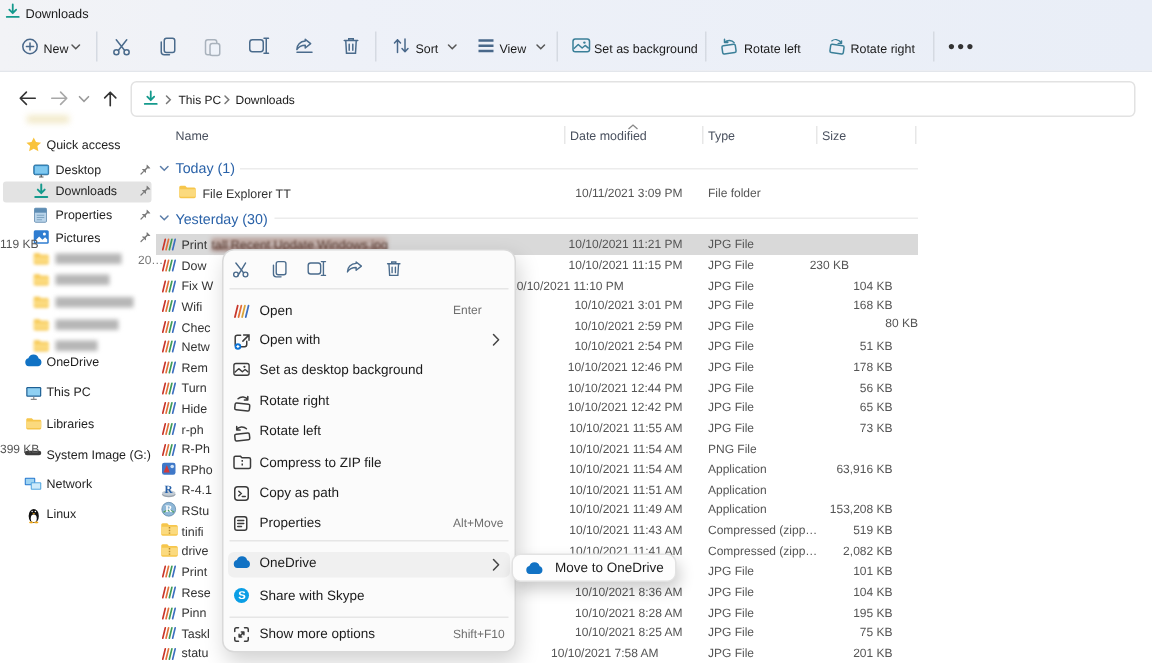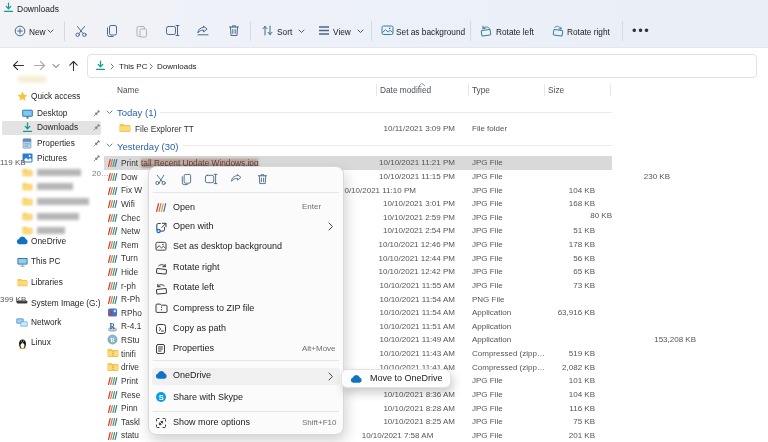--- a/index.html
+++ b/index.html
@@ -288,21 +288,21 @@
       <g stroke-width="1.1" fill="none" stroke-linecap="round">
         <path d="M1.5 9.5L3.2 2.5" stroke="#c8372c"></path>
         <path d="M3.7 9.5L5.4 2.5" stroke="#e2703a"></path>
         <path d="M5.9 9.5L7.6 2.5" stroke="#3e9b57"></path>
         <path d="M8.1 9.5L9.8 2.5" stroke="#3d6fc0"></path>
       </g>
     </svg></div>
 <div class="ab row-name" style="left:121px;top:171.6px">Dow</div>
 <div class="ab t85" style="left:340px;top:171.9px;width:115px;text-align:right">10/10/2021 11:15 PM</div>
 <div class="ab t85" style="left:472px;top:171.9px">JPG File</div>
-<div class="ab t85" style="left:0;top:171.9px;width:670px;text-align:right">230 KB</div>
+<div class="ab t85" style="left:0;top:171.9px;width:566px;text-align:right">230 KB</div>
 <div class="ab" style="left:107px;top:184.5px"><svg width="11" height="11" viewBox="0 0 11 11">
       <g stroke-width="1.1" fill="none" stroke-linecap="round">
         <path d="M1.5 9.5L3.2 2.5" stroke="#c8372c"></path>
         <path d="M3.7 9.5L5.4 2.5" stroke="#e2703a"></path>
         <path d="M5.9 9.5L7.6 2.5" stroke="#3e9b57"></path>
         <path d="M8.1 9.5L9.8 2.5" stroke="#3d6fc0"></path>
       </g>
     </svg></div>
 <div class="ab row-name" style="left:121px;top:185.2px">Fix W</div>
 <div class="ab t85" style="left:340px;top:185.5px;width:115px;text-align:left">10/10/2021 11:10 PM</div>
@@ -424,21 +424,21 @@
 <div class="ab t85" style="left:0;top:321.7px;width:595px;text-align:center">87,452 KB</div>
 <div class="ab" style="left:107px;top:334.4px"><svg width="11" height="11" viewBox="0 0 11 11">
       <circle cx="5.5" cy="5.5" r="4.6" fill="#8fb8d8"></circle>
       <circle cx="5.5" cy="5.5" r="4.6" fill="none" stroke="#5f87a8" stroke-width=".5"></circle>
       <path d="M2 7.5c2-1.5 5-1.5 7 0" stroke="#4f9b5f" fill="none"></path>
       <text x="3.2" y="7.6" font-size="6.5" font-family="Liberation Serif" fill="#fff" font-weight="bold">R</text>
     </svg></div>
 <div class="ab row-name" style="left:121px;top:335.1px">RStu</div>
 <div class="ab t85" style="left:340px;top:335.4px;width:115px;text-align:right">10/10/2021 11:49 AM</div>
 <div class="ab t85" style="left:472px;top:335.4px">Application</div>
-<div class="ab t85" style="left:0;top:335.4px;width:696px;text-align:right">153,208 KB</div>
+<div class="ab t85" style="left:0;top:335.4px;width:595px;text-align:right">153,208 KB</div>
 <div class="ab" style="left:107px;top:348.0px"><svg width="12" height="10" viewBox="0 0 12 10">
       <path d="M.5 1.9c0-.5.4-1 1-1h3l1.1 1.1h4.9c.5 0 1 .5 1 1v5.1c0 .5-.5 1-1 1h-9c-.6 0-1-.5-1-1z" fill="#f6c64c"></path>
       <path d="M.5 3.2h11v3.9c0 .5-.5 1-1 1h-9c-.6 0-1-.5-1-1z" fill="#fbda7e"></path>
       <path d="M6 3.4v4.4" stroke="#b98a2e" stroke-width="1" stroke-dasharray="1 .8"></path>
     </svg></div>
 <div class="ab row-name" style="left:121px;top:348.7px">tinifi</div>
 <div class="ab t85" style="left:340px;top:349.0px;width:115px;text-align:right">10/10/2021 11:43 AM</div>
 <div class="ab t85" style="left:472px;top:349.0px">Compressed (zipp…</div>
 <div class="ab t85" style="left:0;top:349.0px;width:595px;text-align:right">519 KB</div>
 <div class="ab" style="left:107px;top:361.6px"><svg width="12" height="10" viewBox="0 0 12 10">
@@ -478,21 +478,21 @@
       <g stroke-width="1.1" fill="none" stroke-linecap="round">
         <path d="M1.5 9.5L3.2 2.5" stroke="#c8372c"></path>
         <path d="M3.7 9.5L5.4 2.5" stroke="#e2703a"></path>
         <path d="M5.9 9.5L7.6 2.5" stroke="#3e9b57"></path>
         <path d="M8.1 9.5L9.8 2.5" stroke="#3d6fc0"></path>
       </g>
     </svg></div>
 <div class="ab row-name" style="left:121px;top:403.2px">Pinn</div>
 <div class="ab t85" style="left:340px;top:403.5px;width:115px;text-align:right">10/10/2021 8:28 AM</div>
 <div class="ab t85" style="left:472px;top:403.5px">JPG File</div>
-<div class="ab t85" style="left:0;top:403.5px;width:595px;text-align:right">116 KB</div>
+<div class="ab t85" style="left:0;top:403.5px;width:595px;text-align:right">195 KB</div>
 <div class="ab" style="left:107px;top:416.1px"><svg width="11" height="11" viewBox="0 0 11 11">
       <g stroke-width="1.1" fill="none" stroke-linecap="round">
         <path d="M1.5 9.5L3.2 2.5" stroke="#c8372c"></path>
         <path d="M3.7 9.5L5.4 2.5" stroke="#e2703a"></path>
         <path d="M5.9 9.5L7.6 2.5" stroke="#3e9b57"></path>
         <path d="M8.1 9.5L9.8 2.5" stroke="#3d6fc0"></path>
       </g>
     </svg></div>
 <div class="ab row-name" style="left:121px;top:416.8px">Taskl</div>
 <div class="ab t85" style="left:340px;top:417.1px;width:115px;text-align:right">10/10/2021 8:25 AM</div>
@@ -500,21 +500,21 @@
 <div class="ab t85" style="left:0;top:417.1px;width:595px;text-align:right">75 KB</div>
 <div class="ab" style="left:107px;top:429.7px"><svg width="11" height="11" viewBox="0 0 11 11">
       <g stroke-width="1.1" fill="none" stroke-linecap="round">
         <path d="M1.5 9.5L3.2 2.5" stroke="#c8372c"></path>
         <path d="M3.7 9.5L5.4 2.5" stroke="#e2703a"></path>
         <path d="M5.9 9.5L7.6 2.5" stroke="#3e9b57"></path>
         <path d="M8.1 9.5L9.8 2.5" stroke="#3d6fc0"></path>
       </g>
     </svg></div>
 <div class="ab row-name" style="left:121px;top:430.4px">statu</div>
-<div class="ab t85" style="left:340px;top:430.7px;width:115px;text-align:center">10/10/2021 7:58 AM</div>
+<div class="ab t85" style="left:324px;top:430.7px;width:115px;text-align:right">10/10/2021 7:58 AM</div>
 <div class="ab t85" style="left:472px;top:430.7px">JPG File</div>
 <div class="ab t85" style="left:0;top:430.7px;width:595px;text-align:right">201 KB</div>
 <div class="ab" style="left:141px;top:158.5px;width:117px;height:3px;background:#8a4a38;filter:blur(1.8px);opacity:.5"></div>
 <div class="ab" style="left:141px;top:163.5px;width:117px;height:3.5px;background:#6d3326;filter:blur(1.8px);opacity:.65"></div>
 <div class="ab" style="left:148px;top:166px;width:196px;height:269px;background:#fbfbfb;border:1px solid #d9d9d9;border-radius:8px;box-sizing:border-box;box-shadow:2px 6px 14px rgba(0,0,0,.18)"></div>
 <div class="ab" style="left:154px;top:173px"><svg width="13" height="13" viewBox="0 0 14 14">
       <g stroke="#4a6b8c" fill="none" stroke-linecap="round">
         <path d="M3.5 2.5l5.5 7M10.5 2.5l-5.5 9"></path>
         <circle cx="3.6" cy="10.8" r="1.7"></circle>
         <circle cx="10.4" cy="10.8" r="1.7"></circle>

